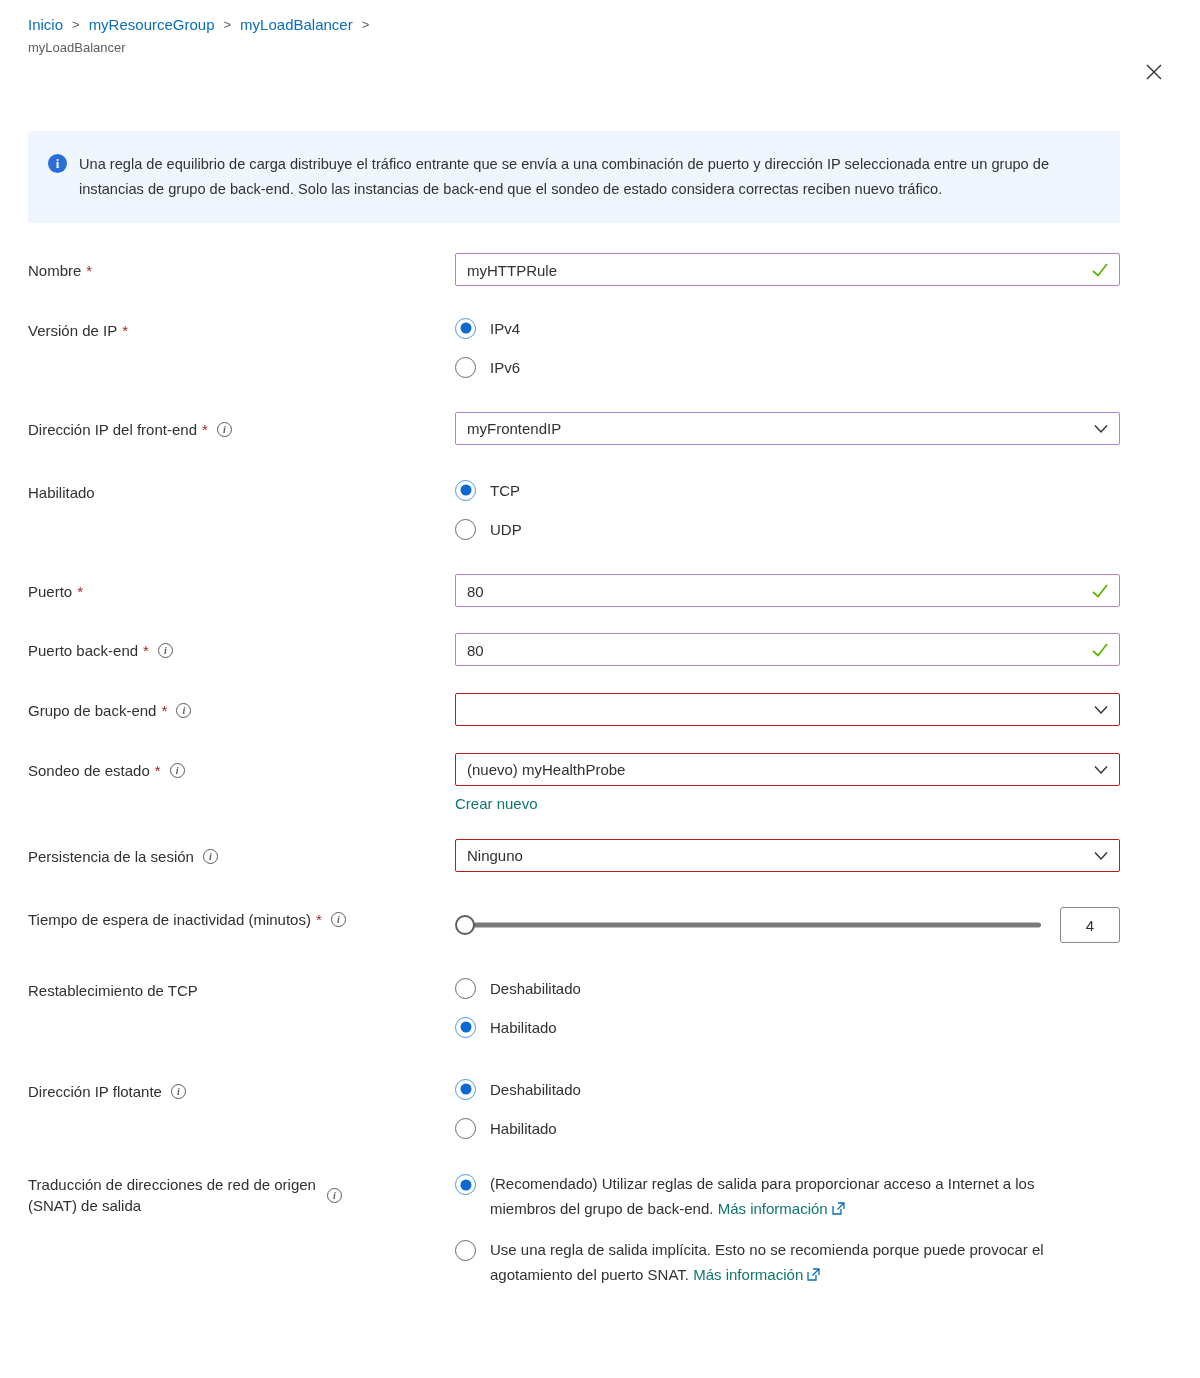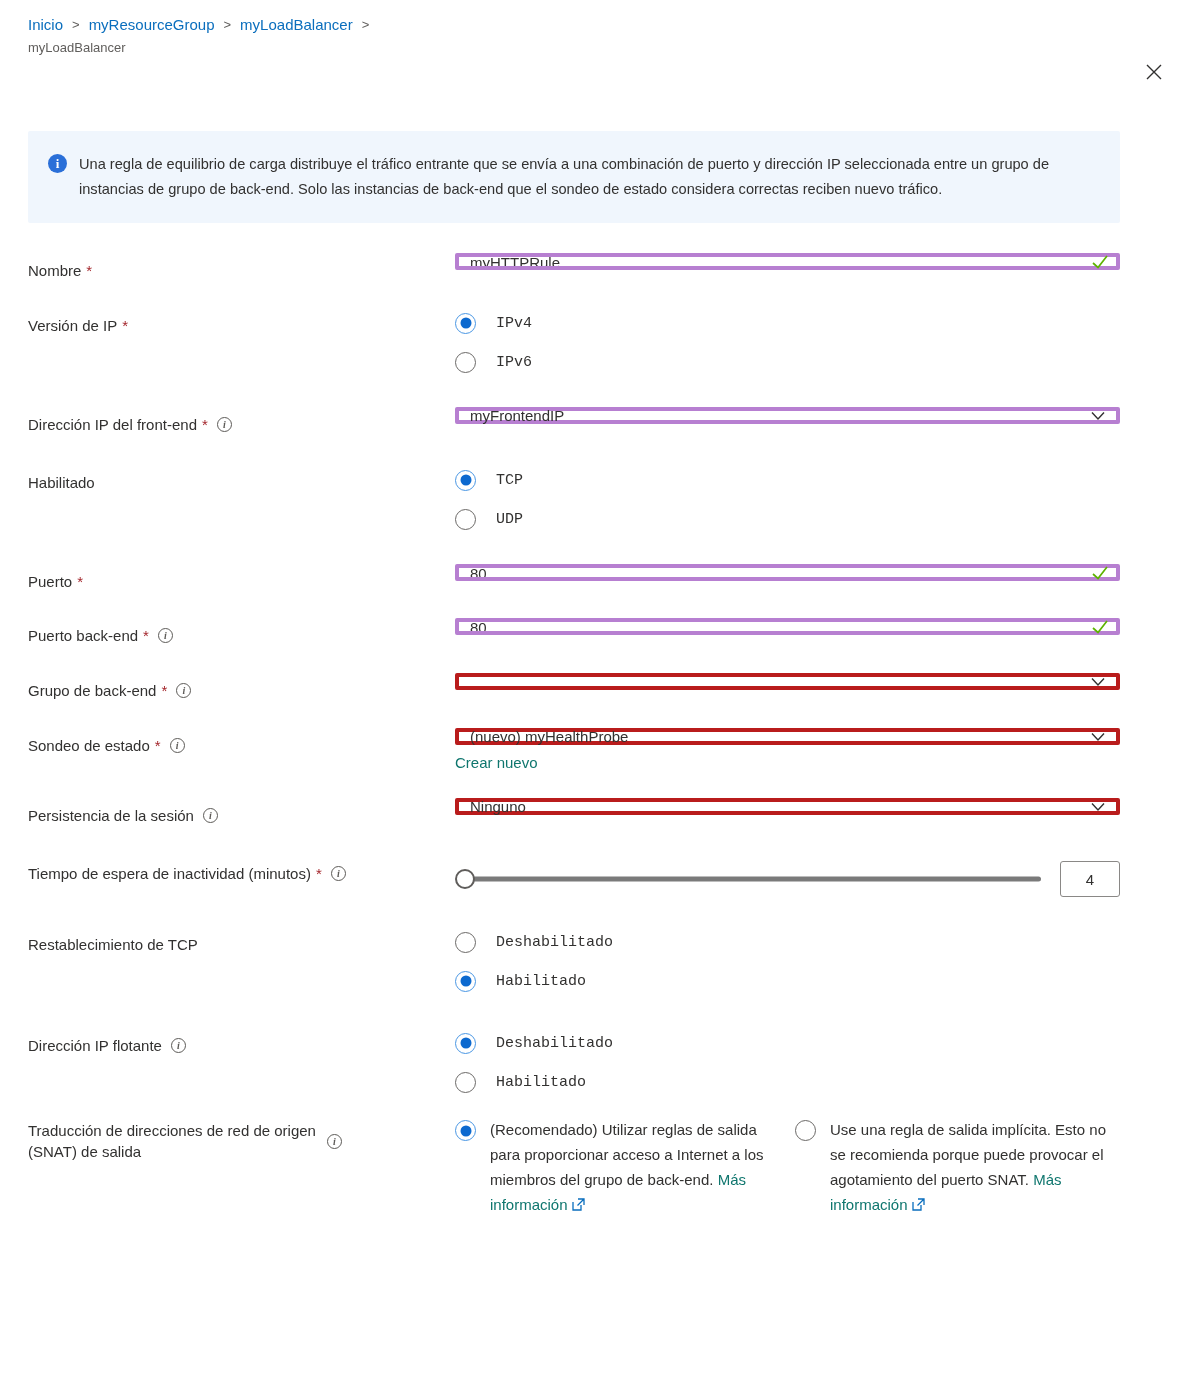--- a/index.html
+++ b/index.html
@@ -51,68 +51,68 @@
   .req { color:#a4262c; margin-left:5px; }
   .info-icon {
     display:inline-flex; align-items:center; justify-content:center;
     width:15px; height:15px; border:1px solid #5d5b58; border-radius:50%;
     font-size:10px; color:#5d5b58; margin-left:9px; cursor:default;
     font-family:"Liberation Serif", serif; font-style:italic; font-weight:700;
   }
   .row-control { flex:1 1 auto; min-width:0; }
 
   .text-input, .dropdown {
-    width:100%; height:17px;
-    border:4px solid #b91c1c; border-radius:2px;
+    width:100%; height:33px;
+    border:1px solid #b91c1c; border-radius:2px;
     font-size:15px; color:#323130; background:#fff;
     padding:0 34px 0 11px;
     display:flex; align-items:center;
     position:relative;
     font-family:"Liberation Sans", sans-serif;
   }
   input.text-input { display:block; padding-top:1px; }
   .valid { border-color:#b77fd1; }
   .ctl-icon { position:absolute; right:11px; top:50%; transform:translateY(-50%); display:flex; }
   .dropdown { cursor:pointer; }
 
   .link { color:#0f766e; font-size:15px; text-decoration:none; cursor:pointer; }
   .create-new { display:inline-block; margin-top:9px; }
 
   
   .radio-group { display:flex; flex-direction:column; gap:9px; padding-top:0; }
-  .radio-opt { display:flex; align-items:center; gap:20px; min-height:30px; cursor:pointer;font-family:Liberation Mono, monospace; }
+  .radio-opt { display:flex; align-items:center; gap:14px; min-height:30px; cursor:pointer; }
   .radio-circ { width:21px; height:21px; border-radius:50%; border:1px solid #6b6967; background:#fff; flex:0 0 auto; position:relative; }
   .radio-opt.sel .radio-circ { border-color:#4a97e4; }
   .radio-opt.sel .radio-circ::after {
     content:""; position:absolute; left:50%; top:50%; transform:translate(-50%,-50%);
     width:11px; height:11px; border-radius:50%; background:#0c69cf;
   }
   .radio-lab { font-size:15px; color:#323130; }
 
   
   .slider-row { display:flex; align-items:center; gap:19px; padding-top:5px; }
   .slider-wrap { position:relative; flex:1 1 auto; height:21px; }
   .slider-track { position:absolute; left:9px; right:0; top:50%; transform:translateY(-50%); height:5px; background:#7a7a7a; border-radius:3px; }
   .slider-handle { position:absolute; left:0; top:50%; transform:translateY(-50%);
     width:20px; height:20px; border-radius:50%; background:#fff; border:2.5px solid #5f5d5b; cursor:grab; }
   .slider-value { flex:0 0 auto; width:60px; height:36px; border:1px solid #8a8886; border-radius:3px;
     display:flex; align-items:center; justify-content:center; font-size:15px; color:#323130; }
 
   
-  .snat-group { display:flex; flex-direction:row; gap:15px; }
+  .snat-group { display:flex; flex-direction:column; gap:15px; }
   .snat-opt { display:flex; gap:14px; cursor:pointer; }
   .snat-opt .radio-circ { margin-top:3px; }
   .snat-text { font-size:15px; line-height:25px; color:#323130; max-width:610px; }
   .ext-icon { display:inline-block; margin-left:4px; vertical-align:-1px; }
 
   
   .mb-a { margin-bottom:27px; }
   .mb-b { margin-bottom:30px; }
   .mb-c { margin-bottom:26px; }
-  .mb-d { margin-bottom:20px; }
+  .mb-d { margin-bottom:28px; }
 </style>
 </head>
 <body>
 
 <div class="page">
 
   <div class="breadcrumb">
     <a>Inicio</a>
     <span class="crumb-sep">&gt;</span>
     <a>myResourceGroup</a>

